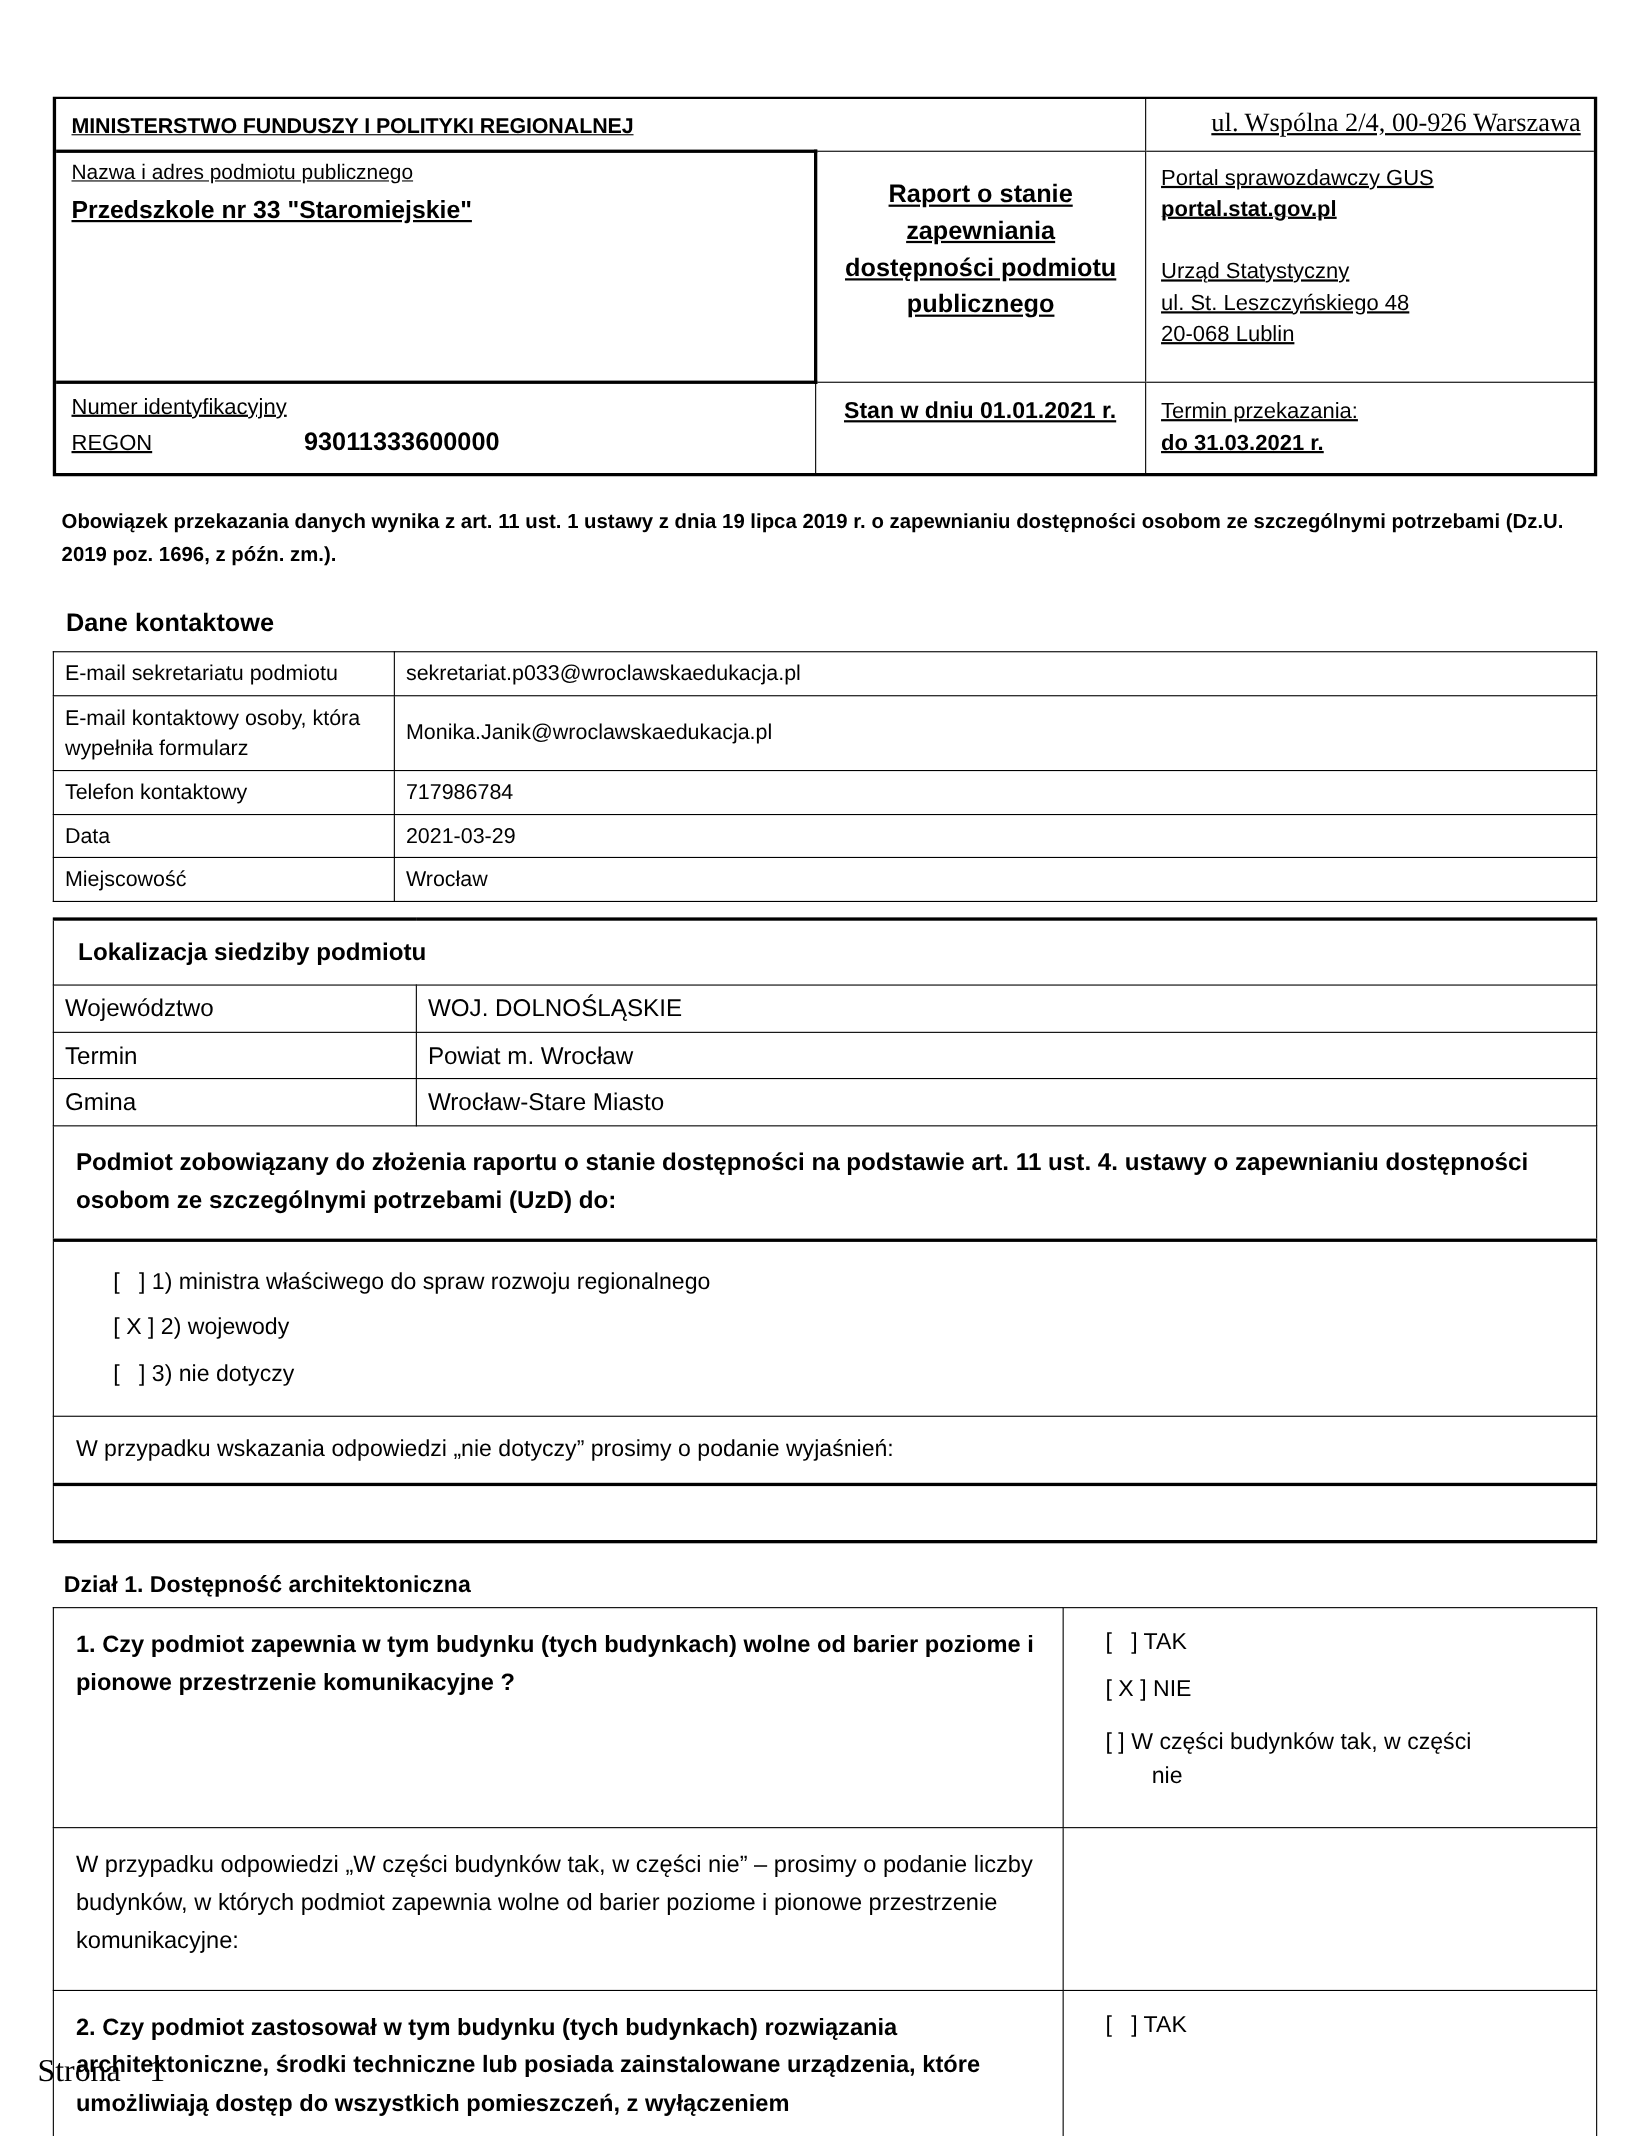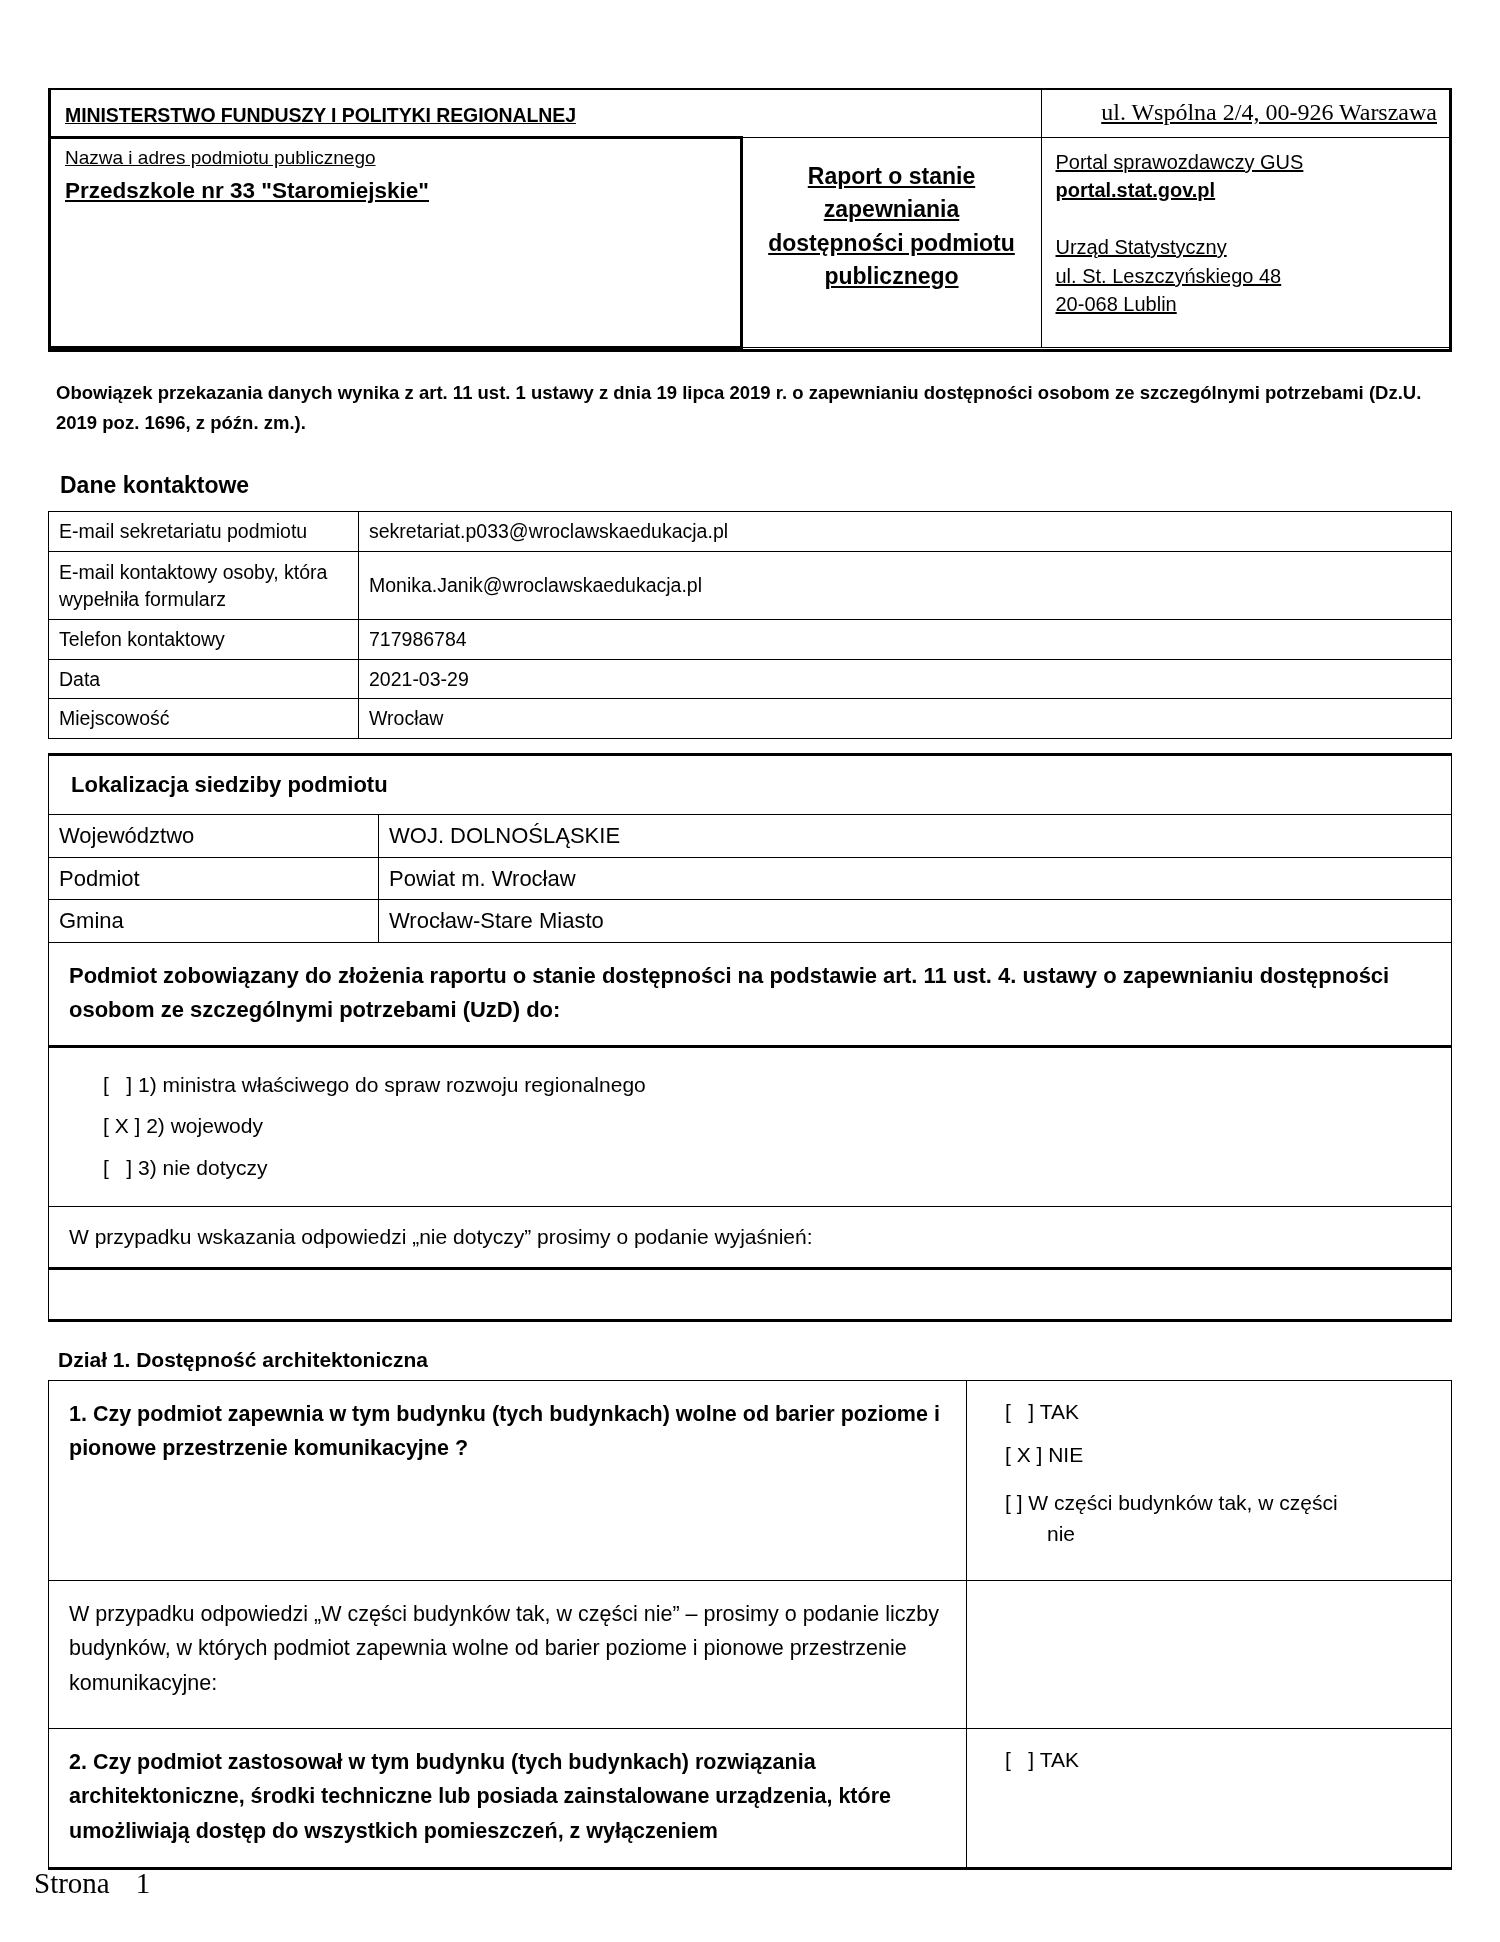--- a/index.html
+++ b/index.html
@@ -248,20 +248,39 @@
             <span>Portal sprawozdawczy GUS</span><br>
             <b>portal.stat.gov.pl</b><br>
             <br>
             <span>Urząd Statystyczny</span><br>
             <span>ul. St. Leszczyńskiego 48</span><br>
             <span>20-068 Lublin</span>
           </div>
         </td>
       </tr>
 
+      <tr>
+        <td style="border-right:1px solid #000;">
+          <div class="cell-pad">
+            <div class="regon-lbl">Numer identyfikacyjny</div>
+            <div class="regon-lbl">
+              <span>REGON</span><span class="regon-val">93011333600000</span>
+            </div>
+          </div>
+        </td>
+        <td style="border-right:1px solid #000;">
+          <div class="stan">Stan w dniu 01.01.2021 r.</div>
+        </td>
+        <td>
+          <div class="termin">
+            <span>Termin przekazania:</span><br>
+            <b>do 31.03.2021 r.</b>
+          </div>
+        </td>
+      </tr>
     </tbody>
       </table>
   </div>
 
   <div class="note">Obowiązek przekazania danych wynika z art. 11 ust. 1 ustawy z dnia 19 lipca 2019 r. o zapewnianiu dostępności osobom ze szczególnymi potrzebami (Dz.U. 2019 poz. 1696, z późn. zm.).</div>
 
   <div class="sec-h">Dane kontaktowe</div>
 
   <table class="frm t-contact">
     <colgroup>
@@ -301,21 +320,21 @@
         <tr>
       <td colspan="2" class="thick-top" style="border-bottom:1px solid #000000;">
         <div class="sec-h-inline">Lokalizacja siedziby podmiotu</div>
       </td>
     </tr>
     <tr>
       <td>Województwo</td>
       <td>WOJ. DOLNOŚLĄSKIE</td>
     </tr>
     <tr>
-      <td>Podmiot</td>
+      <td>Termin</td>
       <td>Powiat m. Wrocław</td>
     </tr>
     <tr>
       <td>Gmina</td>
       <td>Wrocław-Stare Miasto</td>
     </tr>
   </tbody>
     </table>
 
   <table class="frm t-oblig">

